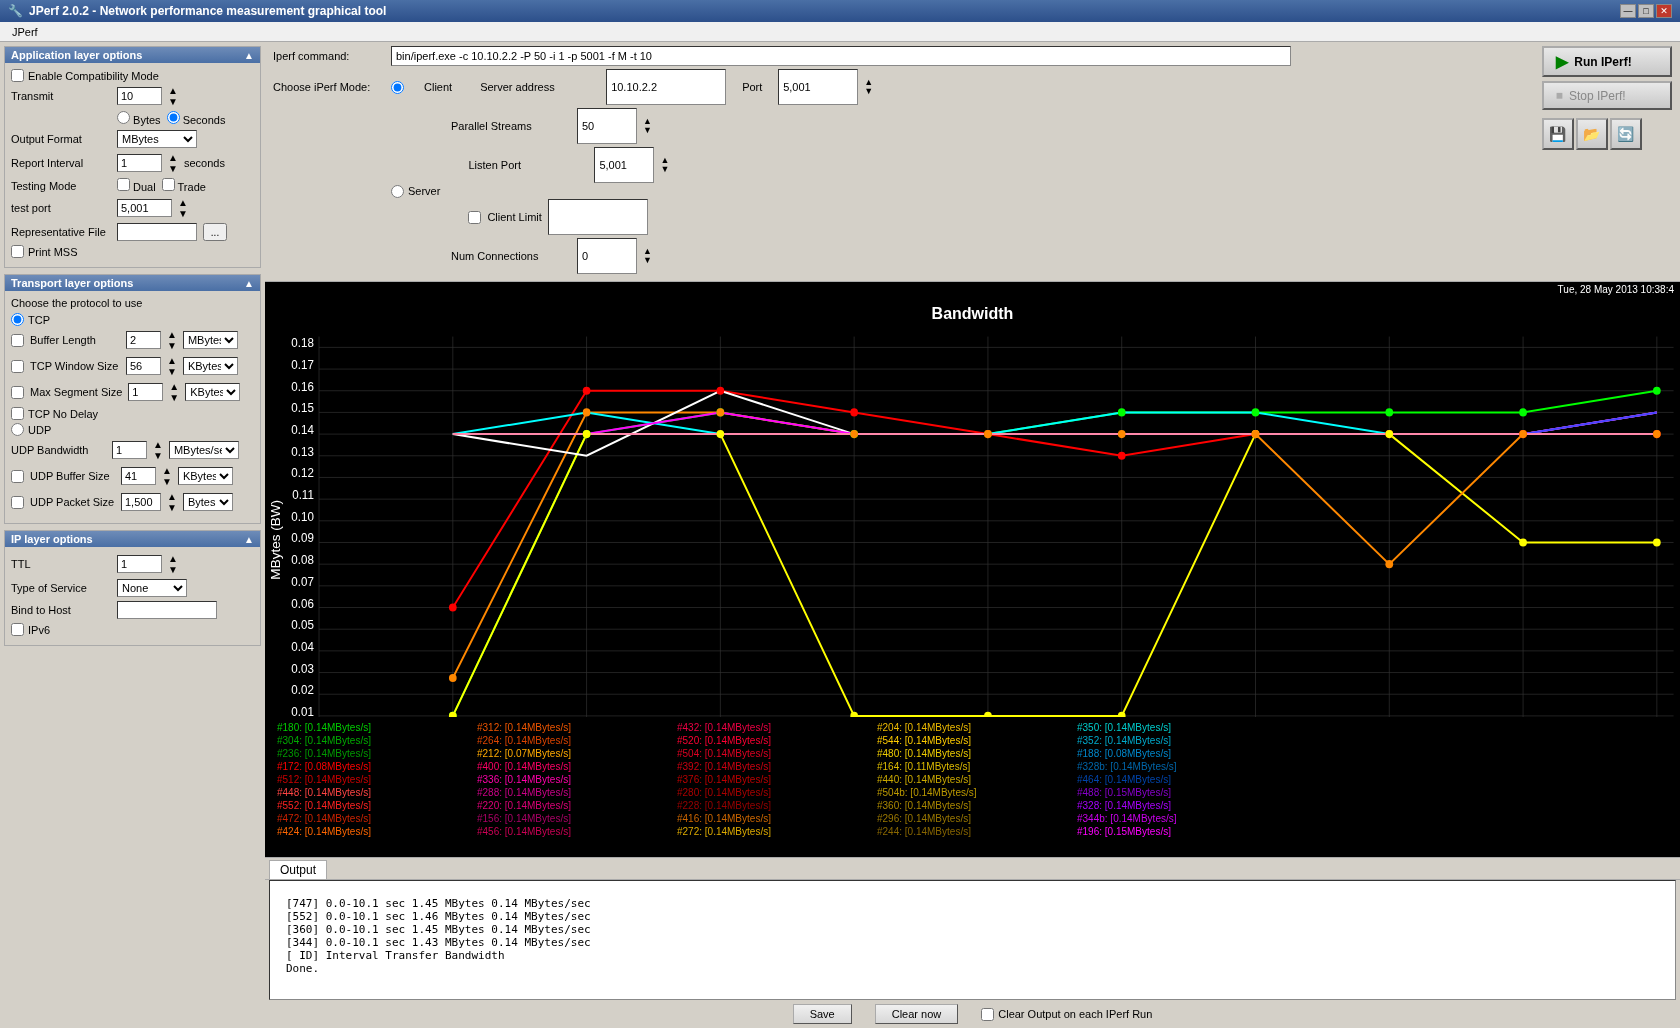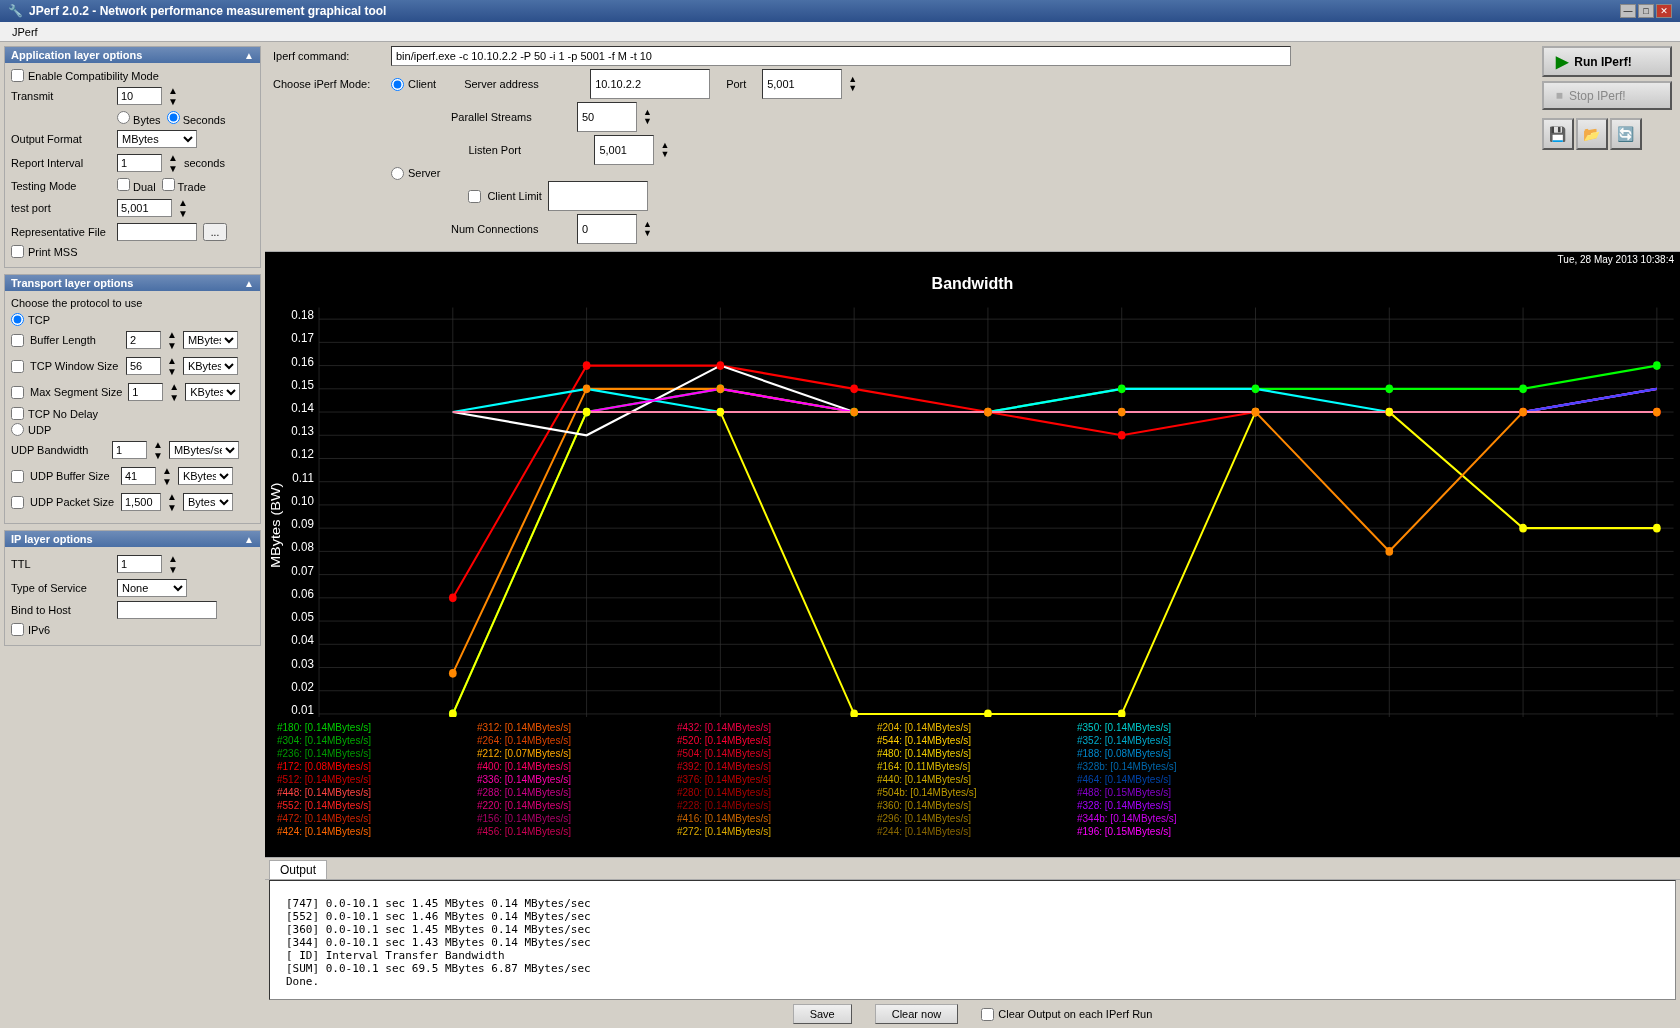--- a/index.html
+++ b/index.html
@@ -23,21 +23,21 @@
     
     .right-panel { flex: 1; display: flex; flex-direction: column; background: #d4d0c8; }
 
     
     .top-controls { background: #d4d0c8; padding: 4px 8px; border-bottom: 1px solid #aaa; }
     .control-row { display: flex; align-items: center; margin-bottom: 3px; gap: 8px; }
     .control-label { font-size: 11px; min-width: 110px; }
     .cmd-input { width: 850px; height: 20px; border: 1px inset #888; background: white; padding: 2px 4px; font-size: 11px; }
     .field-row { display: flex; align-items: center; gap: 6px; }
     .field-label { font-size: 11px; min-width: 120px; }
-    .text-input { height: 24px; border: 1px inset #888; background: white; padding: 14px 4px; font-size: 11px; }
+    .text-input { height: 36px; border: 1px inset #888; background: white; padding: 4px 4px; font-size: 11px; }
     .spin-wide { width: 80px; }
     .run-btn { background: linear-gradient(to bottom, #e8e8e8, #c8c8c8); border: 2px outset #aaa; padding: 4px 12px; cursor: pointer; font-size: 12px; font-weight: bold; width: 130px; display: flex; align-items: center; gap: 6px; }
     .stop-btn { background: linear-gradient(to bottom, #e8e8e8, #c8c8c8); border: 2px outset #aaa; padding: 4px 12px; cursor: pointer; font-size: 12px; color: #888; width: 130px; display: flex; align-items: center; gap: 6px; }
     .icon-btns { display: flex; gap: 2px; margin-top: 4px; }
     .icon-btn { width: 32px; height: 32px; background: linear-gradient(to bottom, #e8e8e8, #c8c8c8); border: 2px outset #aaa; cursor: pointer; display: flex; align-items: center; justify-content: center; font-size: 14px; }
 
     
     .section-box { background: #d4d0c8; border: 1px solid #aaa; margin-bottom: 6px; }
     .section-header { background: linear-gradient(to bottom, #6e8cb8, #4a6fa5); color: white; padding: 2px 6px; font-size: 11px; font-weight: bold; display: flex; align-items: flex-end; justify-content: between; }
     .section-header .collapse-btn { margin-left: auto; cursor: pointer; font-size: 10px; }
@@ -235,21 +235,21 @@
 
   <div class="right-panel">
 
     <div class="top-controls" style="position:relative;">
       <div class="control-row">
         <span class="control-label">Iperf command:</span>
         <input type="text" class="cmd-input" style="flex: 1 1 0%; max-width: 900px;" value="bin/iperf.exe -c 10.10.2.2 -P 50 -i 1 -p 5001 -f M -t 10">
       </div>
       <div class="control-row">
         <span class="control-label">Choose iPerf Mode:</span>
-        <label style="display:flex;align-items:center;gap:4px;justify-content:center;">
+        <label style="display:flex;align-items:center;gap:20px;justify-content:center;">
           <input type="radio" name="mode" checked="" style="">
           <span>Client</span>
         </label>
         <div style="display:flex;gap:16px;margin-left:20px;">
           <div class="field-row">
             <span class="field-label">Server address</span>
             <input type="text" class="text-input" style="width: 120px;" value="10.10.2.2">
           </div>
           <div class="field-row">
             <span class="field-label" style="min-width:30px;">Port</span>
@@ -541,21 +541,20 @@
       <div class="output-section">
         <div class="output-tabs">
           <div class="output-tab">Output</div>
         </div>
         <div class="output-content" id="output-lines">
         <div>[747]   0.0-10.1 sec  1.45 MBytes  0.14 MBytes/sec</div>
             <div>[552]   0.0-10.1 sec  1.46 MBytes  0.14 MBytes/sec</div>
             <div>[360]   0.0-10.1 sec  1.45 MBytes  0.14 MBytes/sec</div>
             <div>[344]   0.0-10.1 sec  1.43 MBytes  0.14 MBytes/sec</div>
             <div>[ ID] Interval       Transfer    Bandwidth</div>
-            <div>[SUM]   0.0-10.1 sec  69.5 MBytes  6.87 MBytes/sec</div>
             <div>Done.</div>
           </div>
         <div class="output-footer">
           <button class="output-btn">Save</button>
           <button class="output-btn">Clear now</button>
           <label style="display:flex;align-items:center;gap:4px;">
             <input type="checkbox" style="">
             <span>Clear Output on each IPerf Run</span>
           </label>
         </div>

